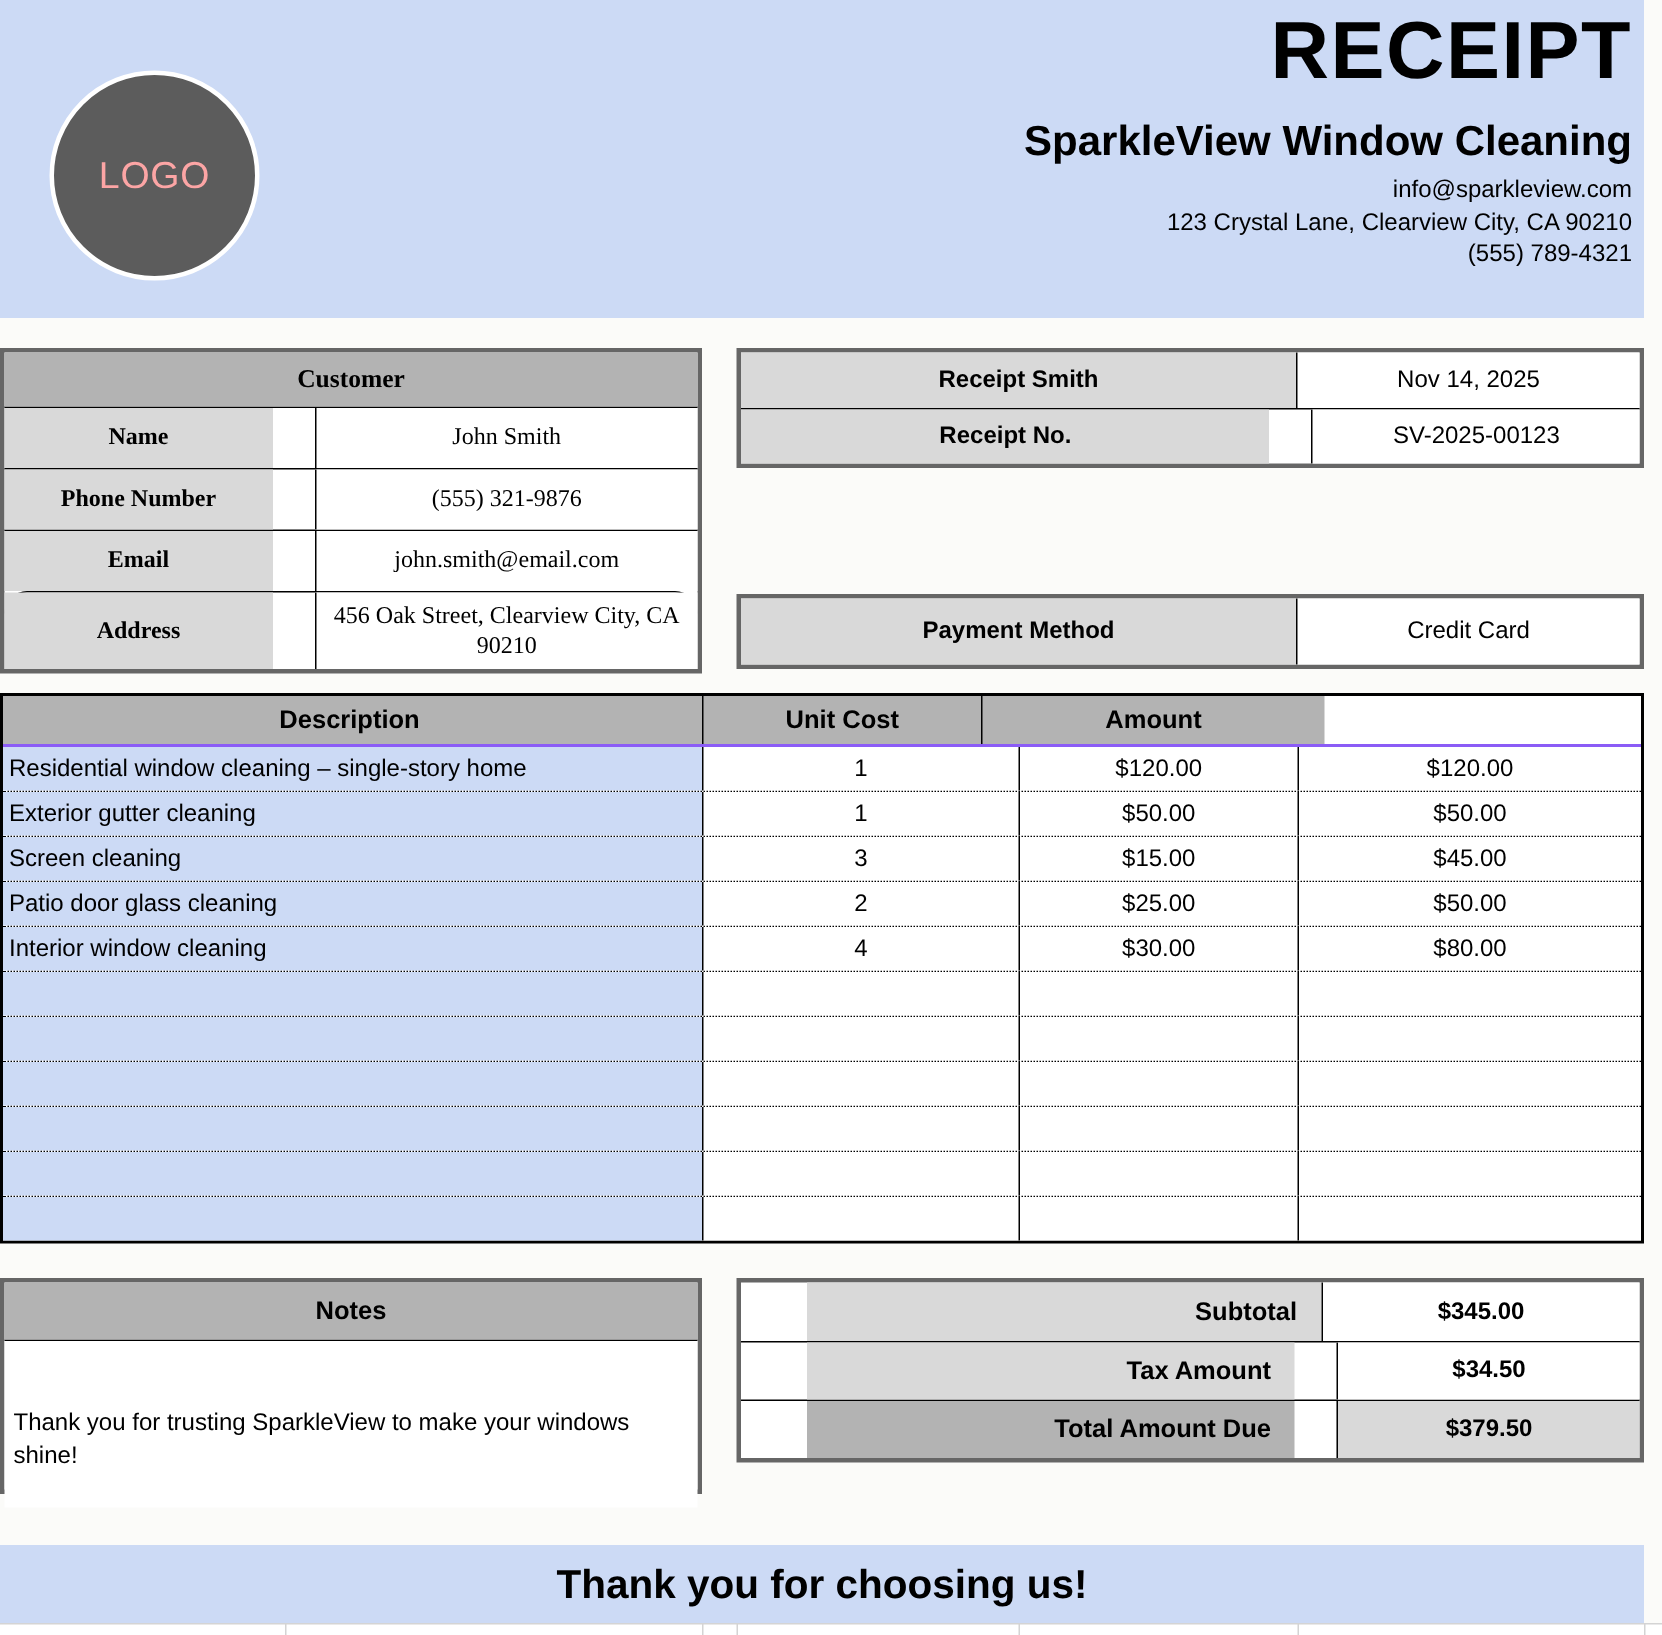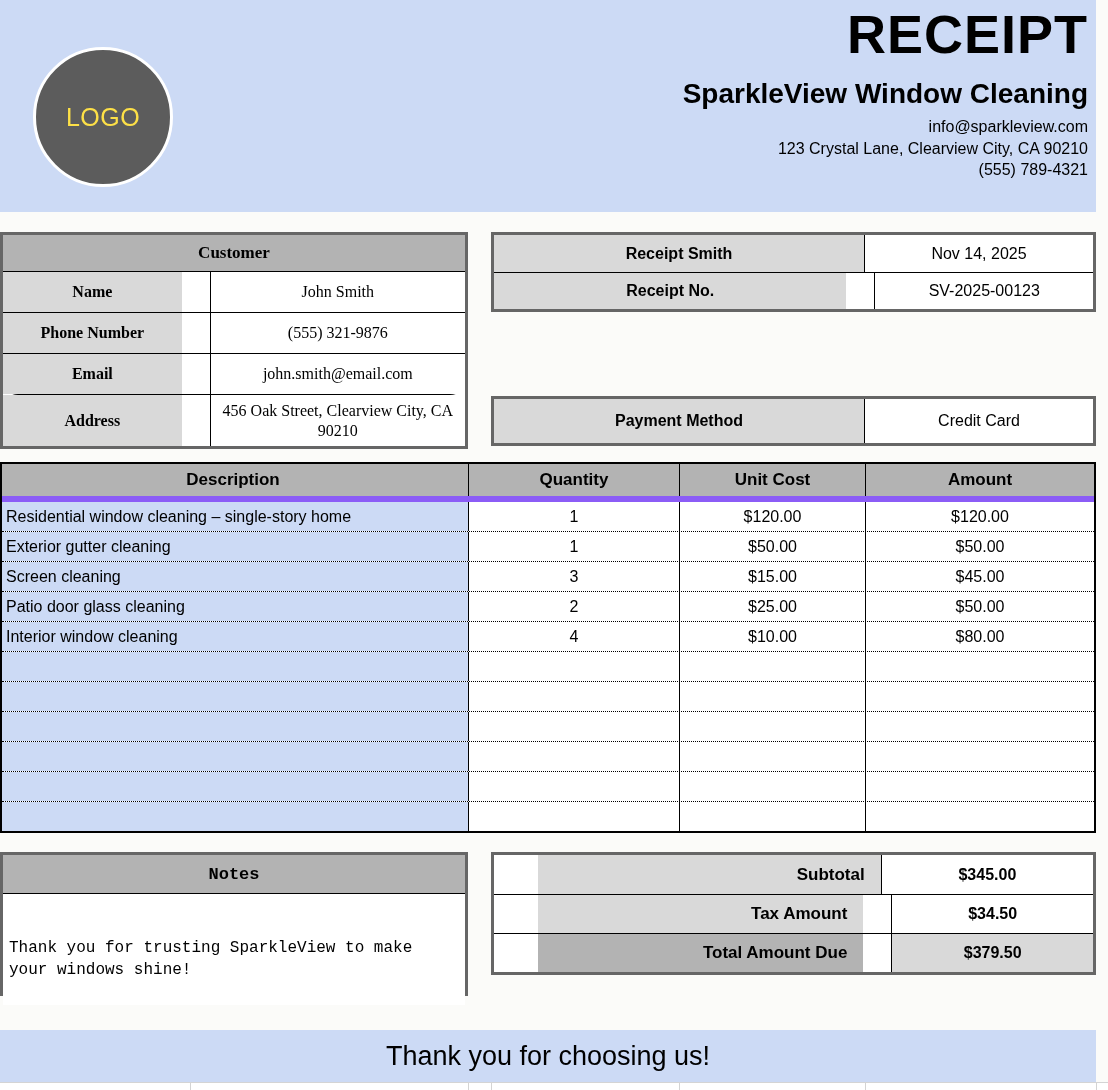--- a/index.html
+++ b/index.html
@@ -28,21 +28,21 @@
     left: 33px; top: 47px;
     width: 140px; height: 140px;
     border-radius: 50%;
     background: #5c5c5c;
     border: 3px solid #ffffff;
     display: flex;
     align-items: center;
     justify-content: center;
   }
   .logo-text {
-    color: #fde047;
+    color: #fca5a5;
     font-size: 25px;
     letter-spacing: 0.5px;
     font-weight: 400;
     font-family: "Liberation Sans", sans-serif;
   }
   .header-right {
     position: absolute;
     right: 8px; top: 6px;
     width: 700px;
     text-align: right;
@@ -131,25 +131,25 @@
   #items-table .irow .cell { height: 29px; }
   #items-table .c-desc { width: 466px; justify-content: flex-start; text-align: left; padding-left: 4px; }
   #items-table .c-qty  { width: 211px; }
   #items-table .c-unit { width: 186px; }
   #items-table .c-amt  { width: 229px; }
   #items-table .irow .c-desc { background: #ccdaf5; }
   #items-table .irow .c-qty,
   #items-table .irow .c-unit,
   #items-table .irow .c-amt { background: #ffffff; }
   #items-table .irow { border-top: 1px dotted #000; }
-  #items-table .irow:first-of-type { border-top: 6px solid #8b5cf6; }
+  #items-table .irow:first-of-type { border-top: 2px solid #8b5cf6; }
   #items-table .vsep { border-left: 1px solid #000; }
 
   
-  #notes-box { left: 0px; top: 852px; width: 468px; height: 144px; font-family: Liberation Mono, monospace; }
+  #notes-box { left: 0px; top: 852px; width: 468px; height: 144px; }
   #notes-box .band-title { height: 38px; width: 100%; }
   #notes-box .notes-body {
     height: 112px;
     background: #ffffff;
     font-size: 16px;
     color: #000;
     padding: 44px 10px 10px 6px;
     line-height: 1.35;
     text-align: left;
     display: block;
@@ -182,21 +182,21 @@
     position: absolute;
     left: 0; top: 1030px;
     width: 1096px; height: 52px;
     background: #ccdaf5;
     display: flex;
     align-items: center;
     justify-content: center;
   }
   .footer-text {
     font-size: 27px;
-    font-weight: normal;
+    font-weight: bold;
     color: #000;
     text-align: center;
   }
 
   
   .grid-strip {
     position: absolute;
     left: 0; top: 1082px;
     width: 1108px; height: 8px;
     background: #ffffff;
@@ -266,21 +266,20 @@
   <div class="tbl" id="payment-table">
     <div class="row prow">
       <div class="cell lbl pkey">Payment Method</div>
       <div class="cell val pval hl">Credit Card</div>
     </div>
   </div>
 
   <div class="tbl" id="items-table">
     <div class="row ihead">
       <div class="cell c-desc" style="justify-content:center;">Description</div>
-      <div class="cell c-qty vsep">Quantity</div>
       <div class="cell c-unit vsep">Unit Cost</div>
       <div class="cell c-amt vsep">Amount</div>
     </div>
     <div id="items-body">
         <div class="row irow">
           <div class="cell c-desc">Residential window cleaning – single-story home</div>
           <div class="cell c-qty vsep">1</div>
           <div class="cell c-unit vsep">$120.00</div>
           <div class="cell c-amt vsep">$120.00</div>
         </div>
@@ -298,21 +297,21 @@
         </div>
         <div class="row irow">
           <div class="cell c-desc">Patio door glass cleaning</div>
           <div class="cell c-qty vsep">2</div>
           <div class="cell c-unit vsep">$25.00</div>
           <div class="cell c-amt vsep">$50.00</div>
         </div>
         <div class="row irow">
           <div class="cell c-desc">Interior window cleaning</div>
           <div class="cell c-qty vsep">4</div>
-          <div class="cell c-unit vsep">$10.00</div>
+          <div class="cell c-unit vsep">$30.00</div>
           <div class="cell c-amt vsep">$80.00</div>
         </div>
         <div class="row irow">
           <div class="cell c-desc"></div>
           <div class="cell c-qty vsep"></div>
           <div class="cell c-unit vsep"></div>
           <div class="cell c-amt vsep"></div>
         </div>
         <div class="row irow">
           <div class="cell c-desc"></div>

